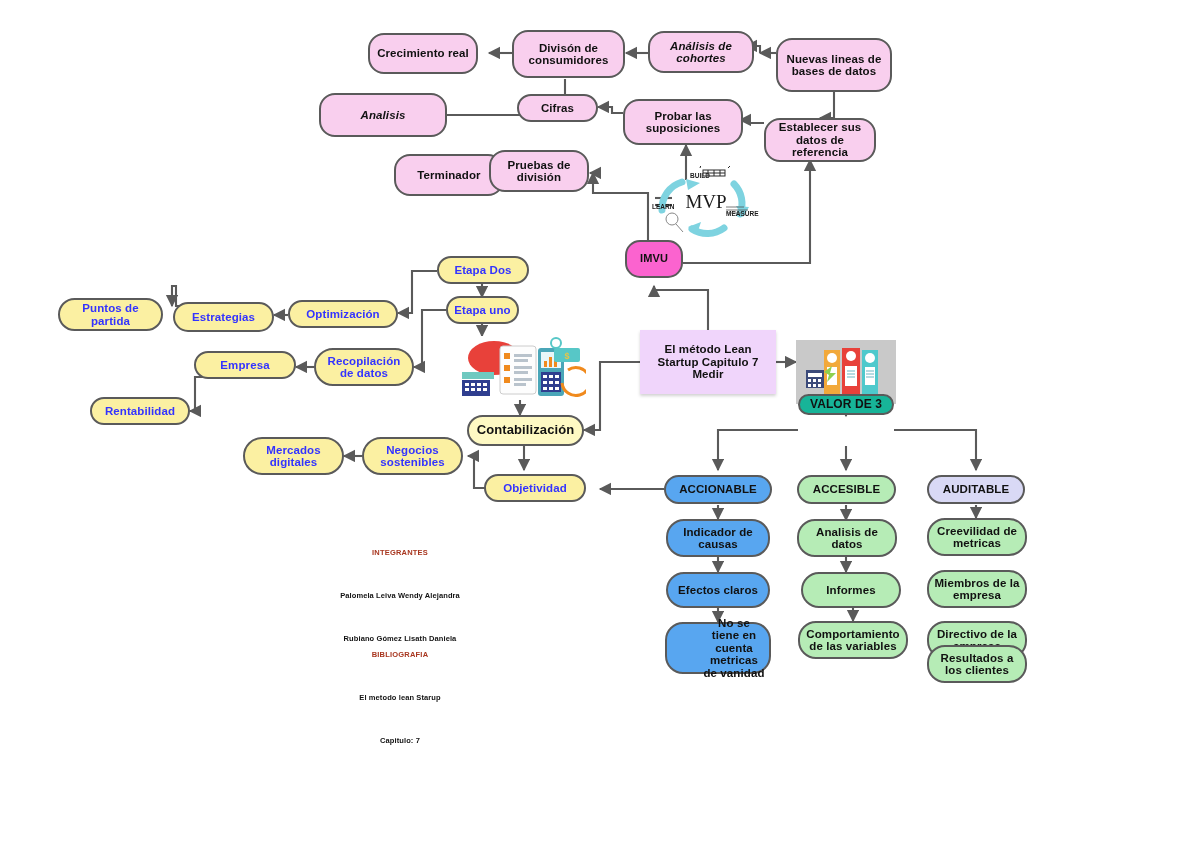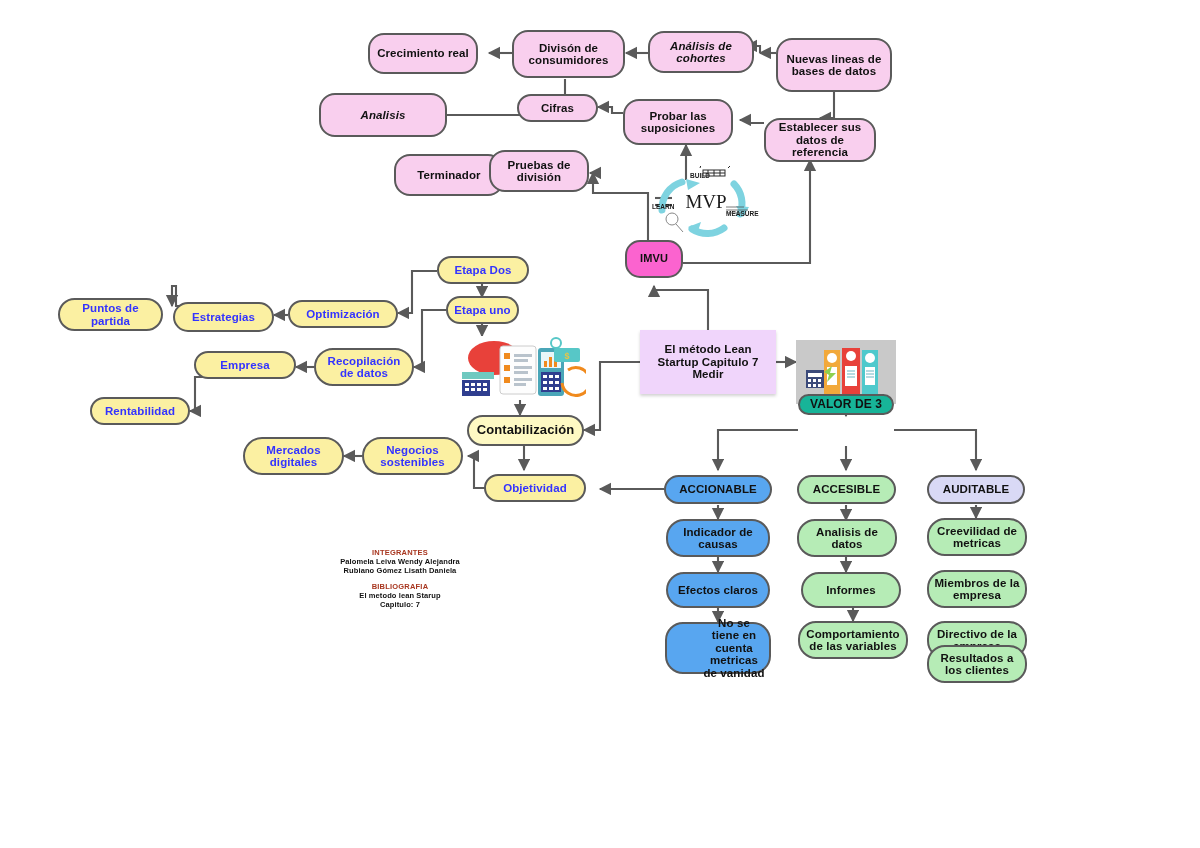--- a/index.html
+++ b/index.html
@@ -43,21 +43,21 @@
   .green{background:#b6ecb6;color:#111;font-weight:700;font-size:11.5px;border-radius:18px;}
   .periwinkle{background:#d9d9f5;color:#111;font-weight:800;font-size:11.5px;border-radius:18px;}
   .cap{font-weight:800;}
 
   
   .pic{position:absolute;z-index:4;}
 
   
   .credits{position:absolute;z-index:6;text-align:center;}
   .credits .head{color:#a8361f;font-weight:800;font-size:7.5px;letter-spacing:.2px;}
-  .credits .line{color:#111;font-weight:800;font-size:7.5px;letter-spacing:.1px;}
+  .credits .line{color:#111;font-weight:800;font-size:7.5px;letter-spacing:.1px;margin-top:34px;}
   .credits .sp{height:7px;}
 </style>
 </head>
 <body>
 
 <div id="canvas">
 
   <svg class="edges" viewBox="0 0 1200 848">
     <defs>
       <marker id="ah" markerWidth="7" markerHeight="7" refX="5.4" refY="3" orient="auto" markerUnits="strokeWidth">
@@ -276,21 +276,21 @@
     </div>
 
   <div class="node pink" style="left:319px;top:93px;width:128px;height:44px;font-style:italic;">
     <span>Analisis</span>
     </div>
 
   <div class="node pink" style="left:517px;top:94px;width:81px;height:28px;border-radius:16px;">
     <span>Cifras</span>
     </div>
 
-  <div class="node pink" style="left:623px;top:99px;width:110px;height:46px;">
+  <div class="node pink" style="left:623px;top:99px;width:120px;height:46px;">
     <span>Probar las suposiciones</span>
     </div>
 
   <div class="node pink" style="left:764px;top:118px;width:112px;height:44px;">
     <span>Establecer sus datos de referencia</span>
     </div>
 
   <div class="node pink" style="left:346px;top:154px;width:110px;height:42px;margin-left:48px;">
     <span>Terminador</span>
     </div>

